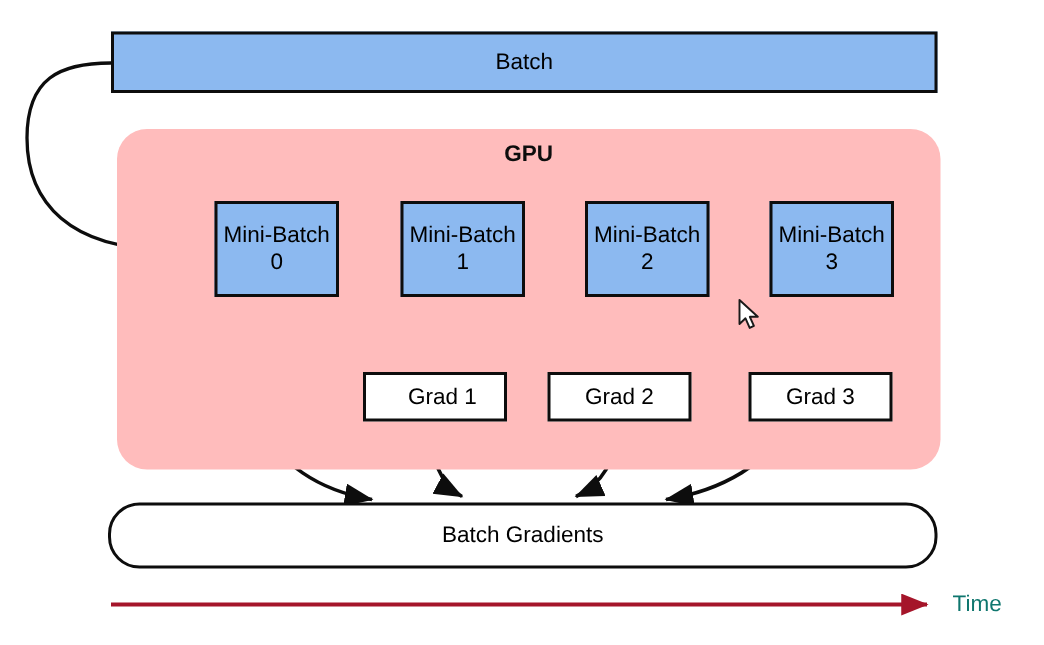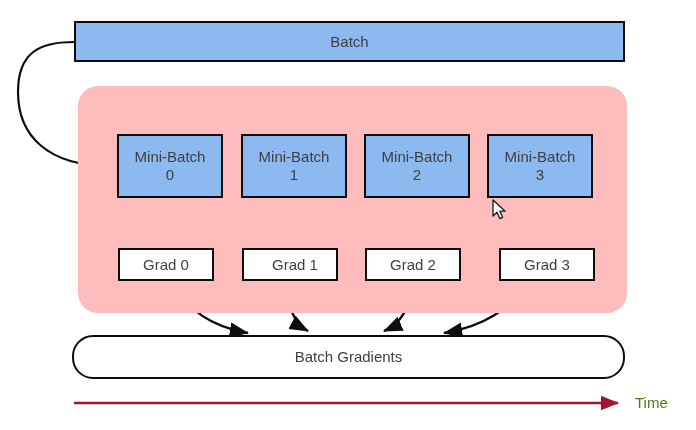--- a/index.html
+++ b/index.html
@@ -26,21 +26,21 @@
   }
   .node {
     position: absolute;
     box-sizing: border-box;
     border: 2px solid #0d0d0d;
     display: flex;
     align-items: center;
     justify-content: center;
     text-align: center;
     line-height: 1.18;
-    color: #404040;
+    color: #000000;
     z-index: 3;
   }
   .blue-node {
     background: #8cb9f0;
   }
   .white-node {
     background: #ffffff;
   }
   .gpu-panel {
     position: absolute;
@@ -72,63 +72,65 @@
   }
   #batch-gradients-box {
     left: 72px;
     top: 335px;
     width: 553px;
     height: 44px;
     font-size: 15px;
     border-radius: 21px;
   }
   .mini-batch {
-    width: 106px;
+    width: 83px;
     height: 64px;
     top: 134px;
     font-size: 15px;
+    margin-left: 26px;
   }
   .grad {
     width: 96px;
     height: 33px;
     top: 248px;
     font-size: 15px;
   }
   .mb0 { left: 117px; }
   .mb1 { left: 241px; }
   .mb2 { left: 364px; }
   .mb3 { left: 487px; }
   .g0 { left: 118px; }
   .g1 { left: 242px; padding-left: 10px; }
   .g2 { left: 365px; }
   .g3 { left: 488px; margin-left: 11px; }
   .time-label {
     position: absolute;
     left: 635px;
     top: 394px;
     font-size: 15px;
-    color: #4d7c0f;
+    color: #0f766e;
     z-index: 3;
   }
   .cursor {
     position: absolute;
     left: 492px;
     top: 199px;
     z-index: 6;
   }
   .node span {
     display: block;
   }
 </style>
 </head>
 <body>
 
 <div id="canvas">
 
   <div class="gpu-panel"></div>
+  <div class="gpu-label">GPU</div>
 
   <svg id="svg-layer" viewBox="0 0 696 430">
     <defs>
       <marker id="arrow-black" markerWidth="9" markerHeight="9" refX="7.6" refY="3.2" orient="auto" markerUnits="strokeWidth">
         <path d="M0,0 L8,3.2 L0,6.4 z" fill="#0d0d0d"></path>
       </marker>
       <marker id="arrow-red" markerWidth="8" markerHeight="8" refX="6.6" refY="2.8" orient="auto" markerUnits="strokeWidth">
         <path d="M0,0 L7,2.8 L0,5.6 z" fill="#a5152a"></path>
       </marker>
     </defs>
@@ -174,23 +176,20 @@
       <span>2</span>
     </div>
   </div>
   <div class="node blue-node mini-batch mb3">
     <div>
       <span>Mini-Batch</span>
       <span>3</span>
     </div>
   </div>
 
-  <div class="node white-node grad g0">
-    <span>Grad 0</span>
-  </div>
   <div class="node white-node grad g1">
     <span>Grad 1</span>
   </div>
   <div class="node white-node grad g2">
     <span>Grad 2</span>
   </div>
   <div class="node white-node grad g3">
     <span>Grad 3</span>
   </div>
 

